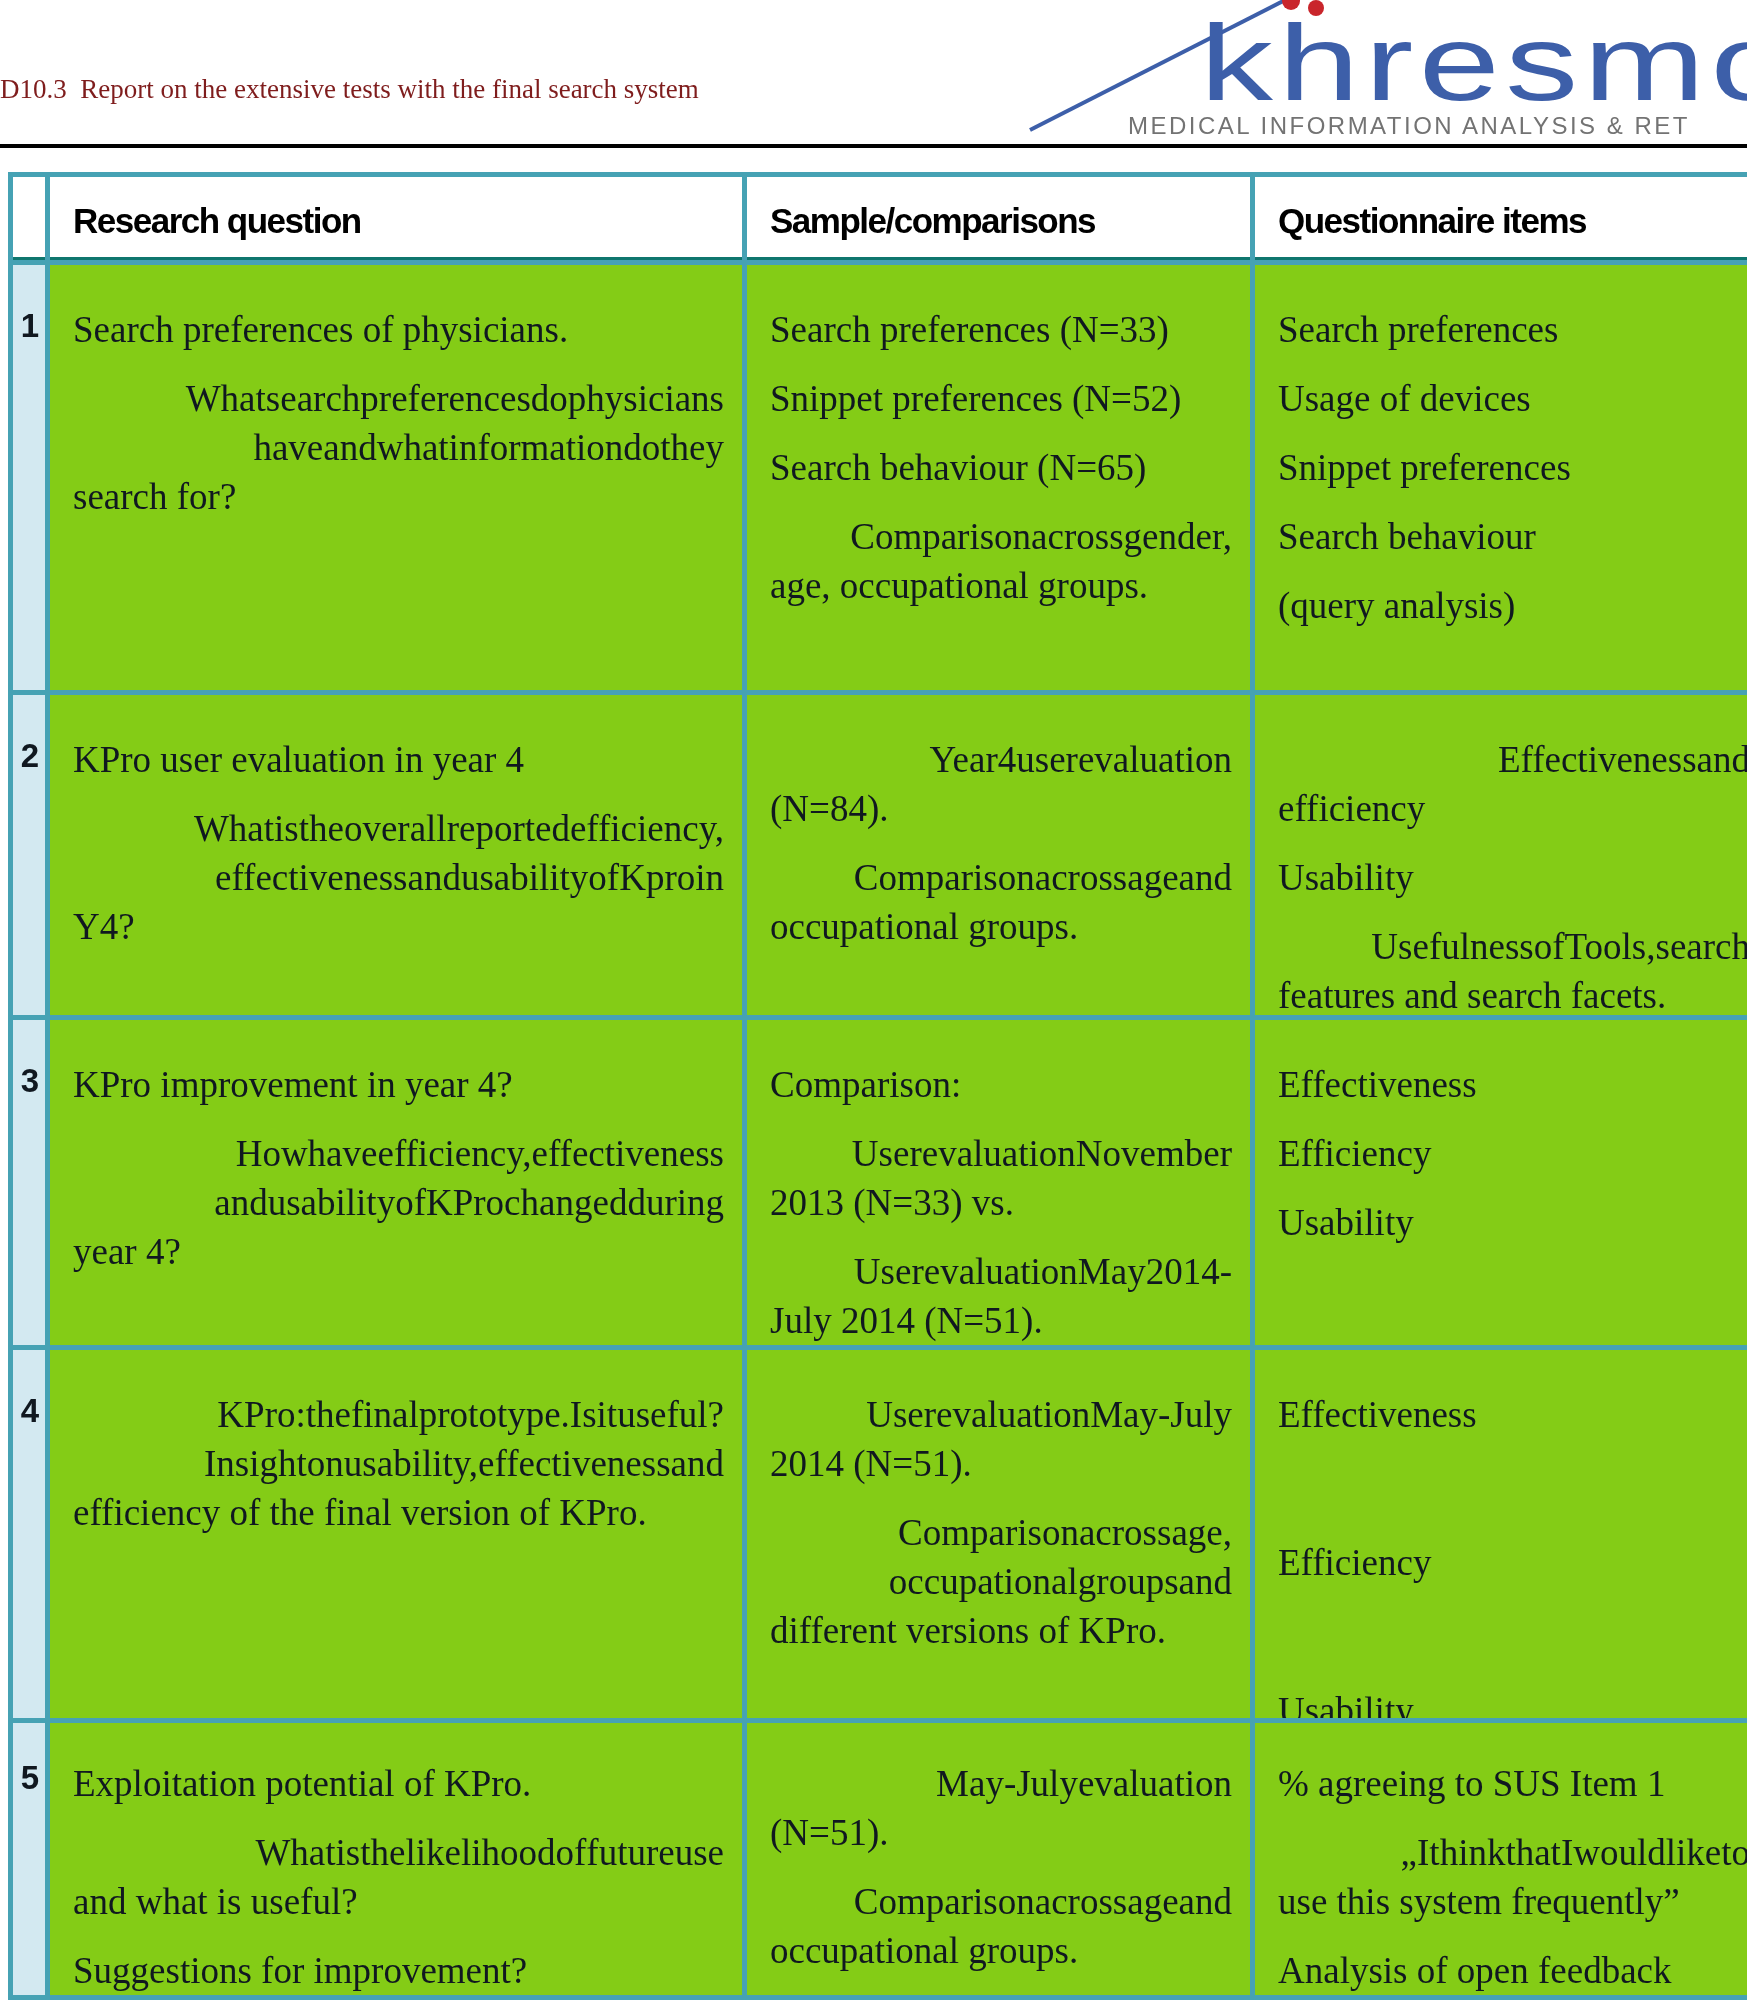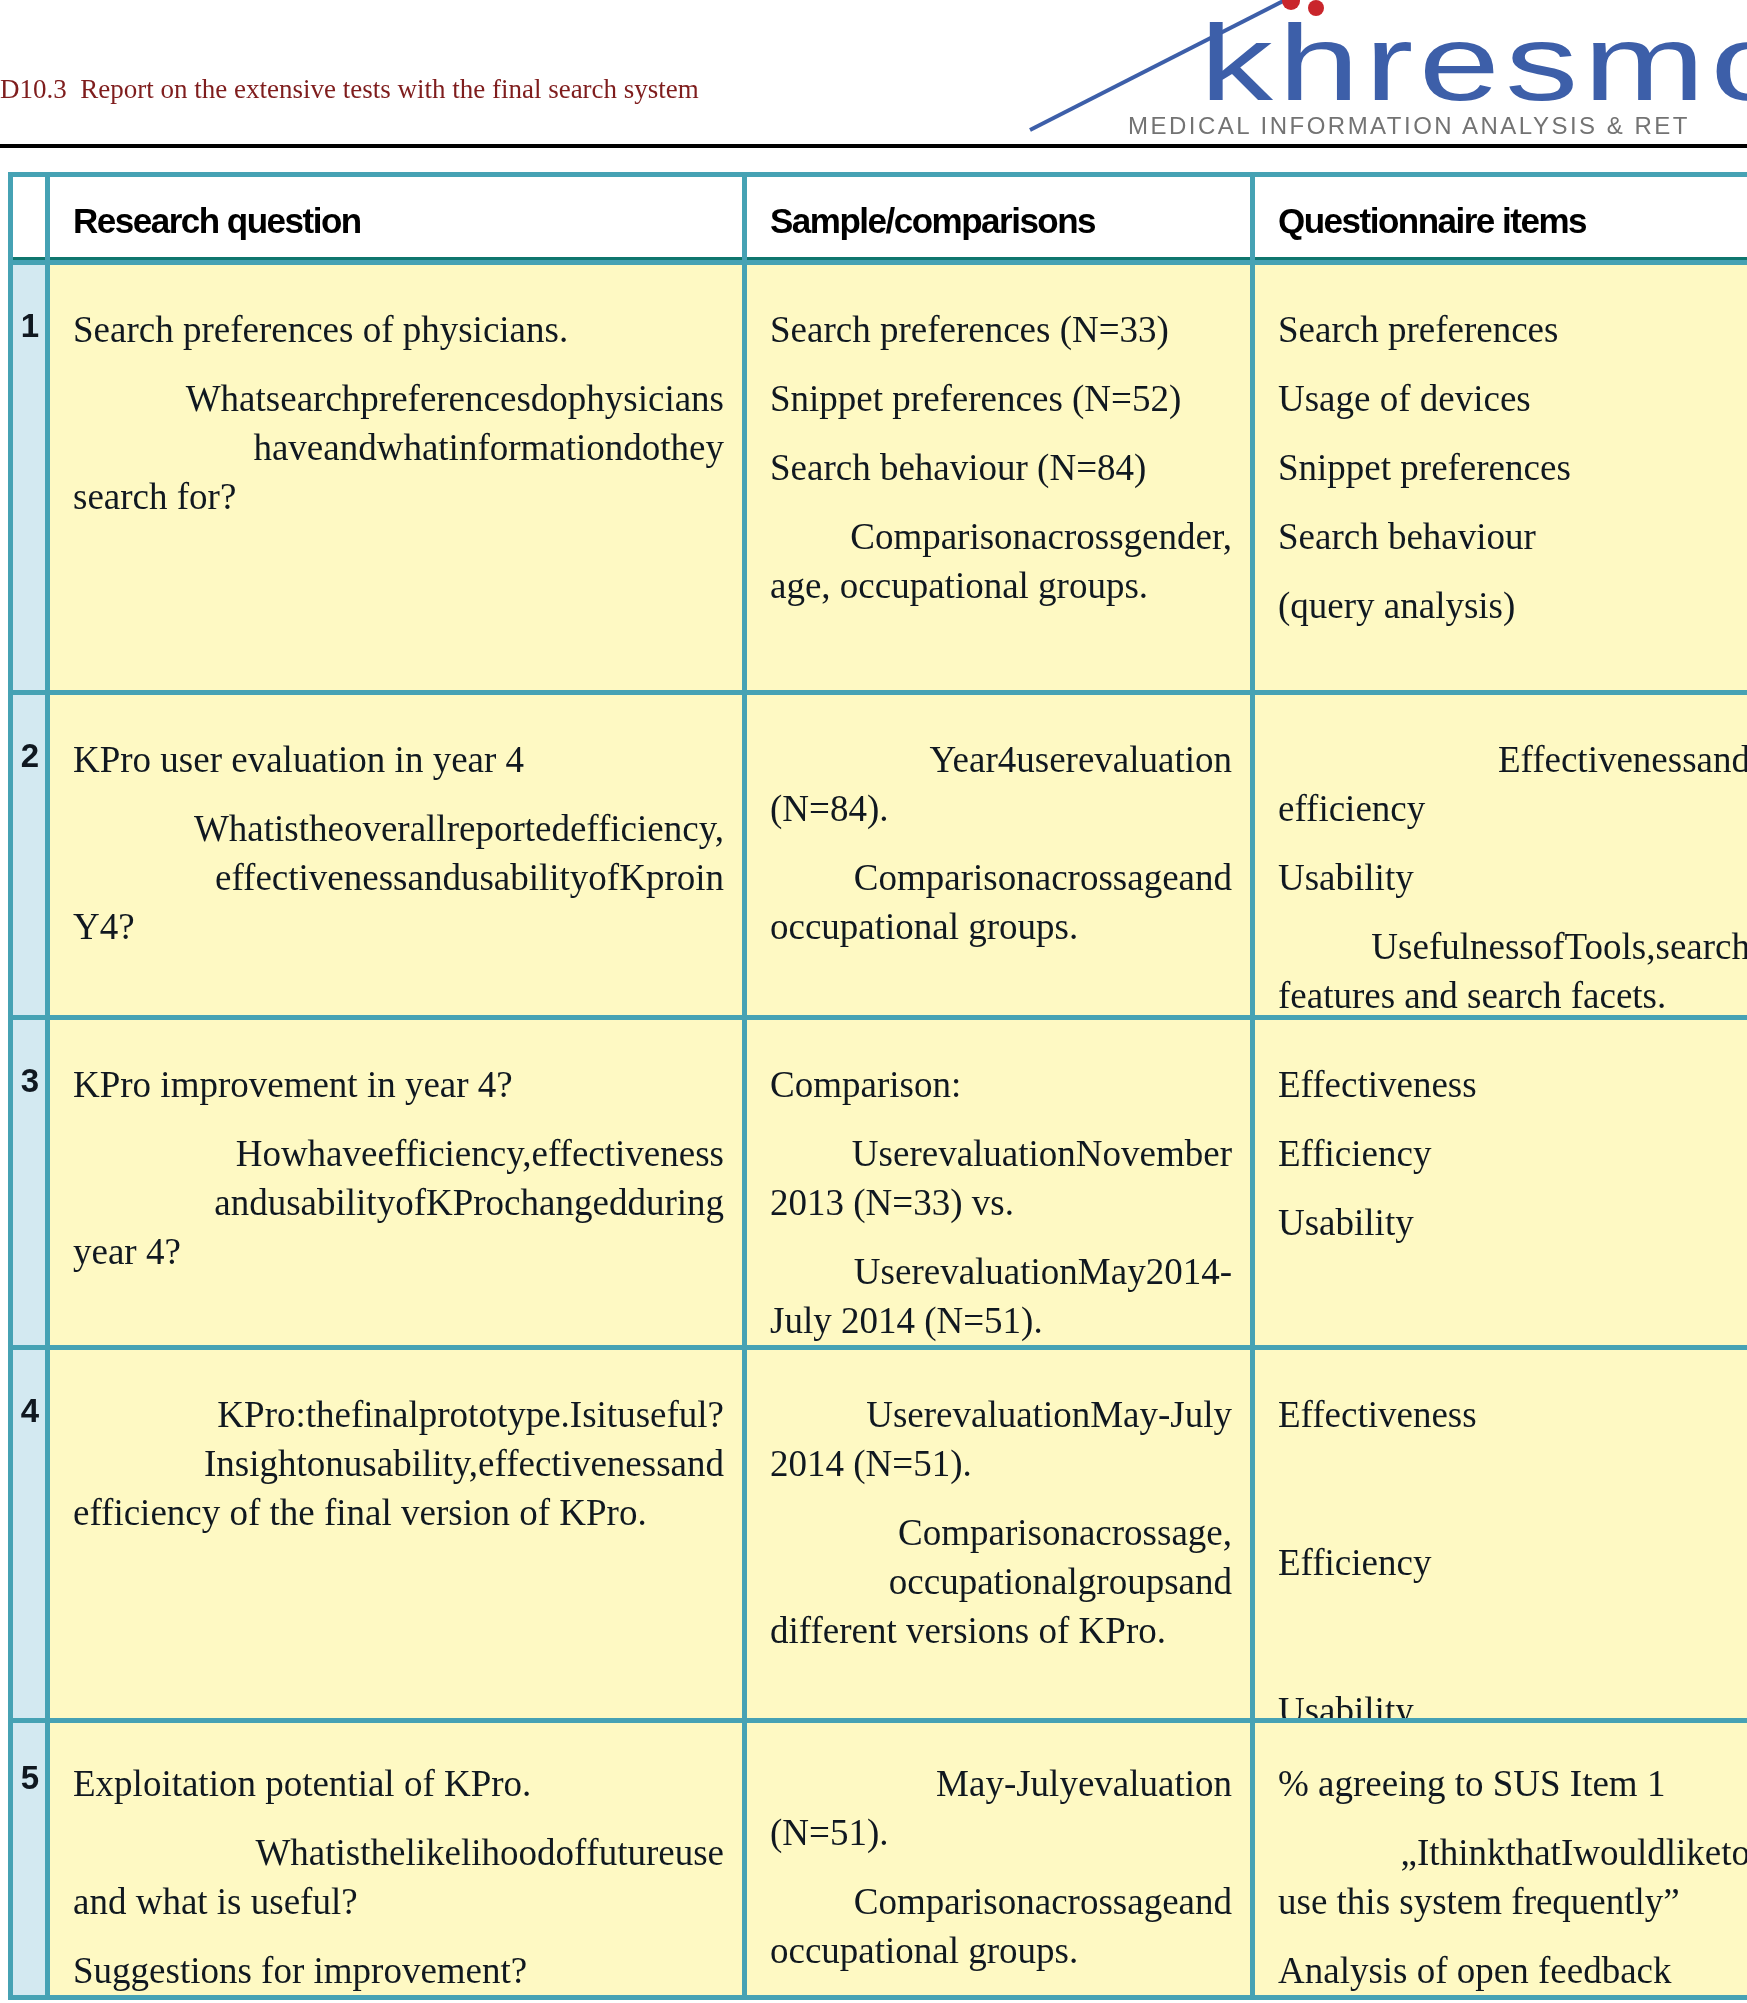--- a/index.html
+++ b/index.html
@@ -67,21 +67,21 @@
     color:#000; white-space:nowrap; overflow:hidden;
   }
   .hnum { padding:0; }
   .num {
     background:#d3e9f1; overflow:hidden;
     font-family:"Liberation Sans", sans-serif;
     font-weight:bold; font-size:33px; color:#101820;
     text-align:right; padding:42px 6px 0 0;
   }
   .cell {
-    background:#fef9c3; overflow:hidden;
+    background:#84cc16; overflow:hidden;
     padding:40px 18px 3px 23px;
     font-size:37px; line-height:49px;
   }
   .grid > :nth-child(n+21) { padding-top:36px; }  
   .para { margin:0 0 20px 0; }
   .para:last-child { margin-bottom:0; }
   .jl { display:flex; justify-content:flex-end; }
   .ln { display:block; }
   .vspread .para { margin-bottom:99px; }
   .vspread .para:last-child { margin-bottom:0; }
@@ -122,21 +122,21 @@
           <span>information</span>
           <span>do</span>
           <span>they</span>
         </span>
         <span class="ln">search for?</span>
       </p>
     </div>
     <div class="cell">
       <p class="para">Search preferences  (N=33)</p>
       <p class="para">Snippet preferences (N=52)</p>
-      <p class="para">Search behaviour (N=84)</p>
+      <p class="para">Search behaviour (N=65)</p>
       <p class="para">
         <span class="jl">
           <span>Comparison</span>
           <span>across</span>
           <span>gender,</span>
         </span>
         <span class="ln">age, occupational groups.</span>
       </p>
     </div>
     <div class="cell">

